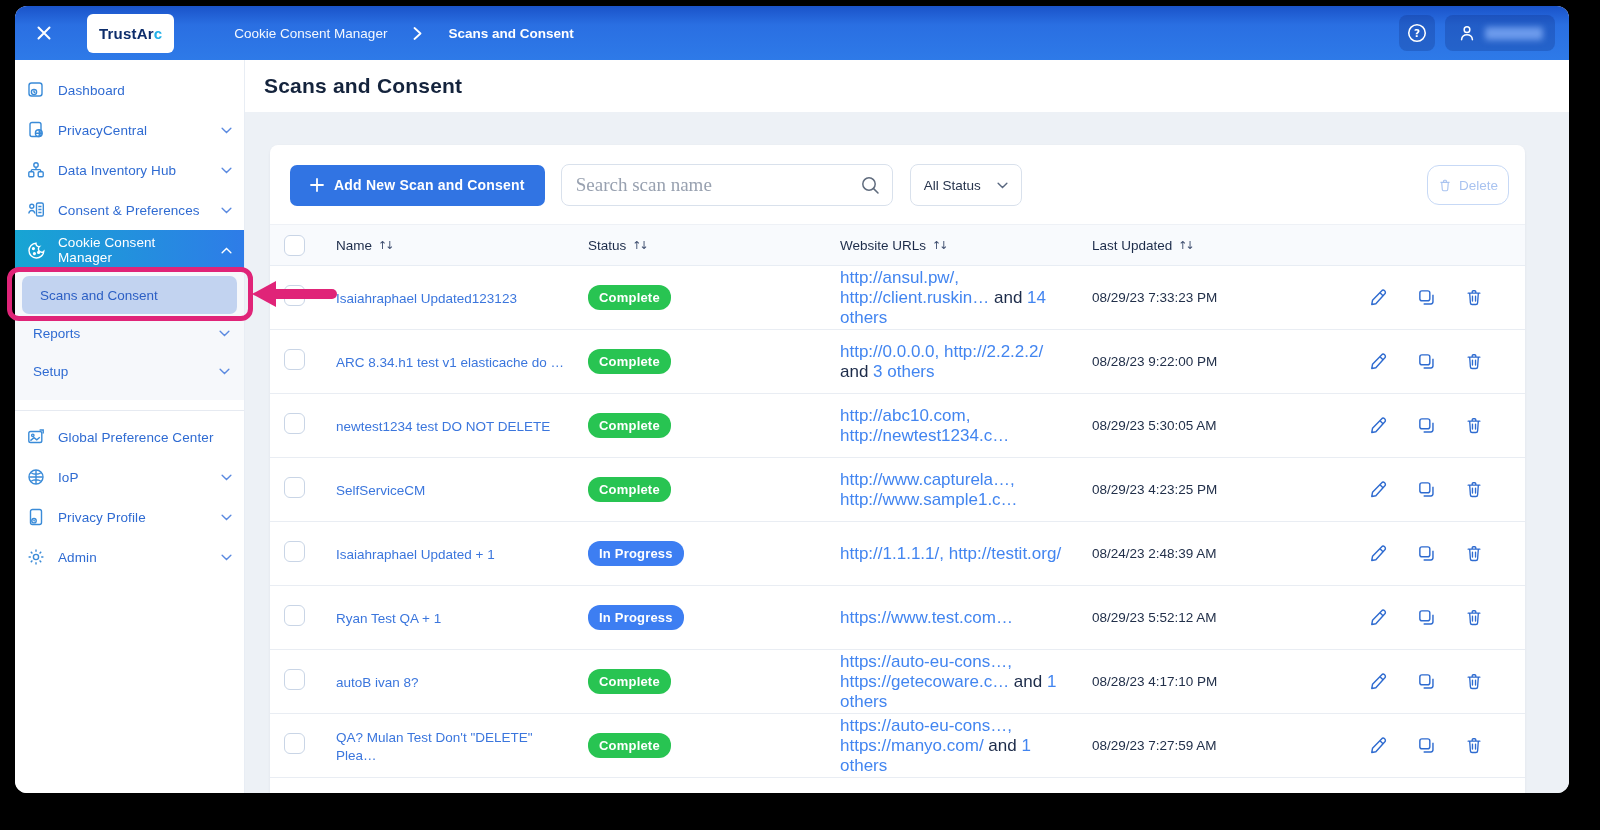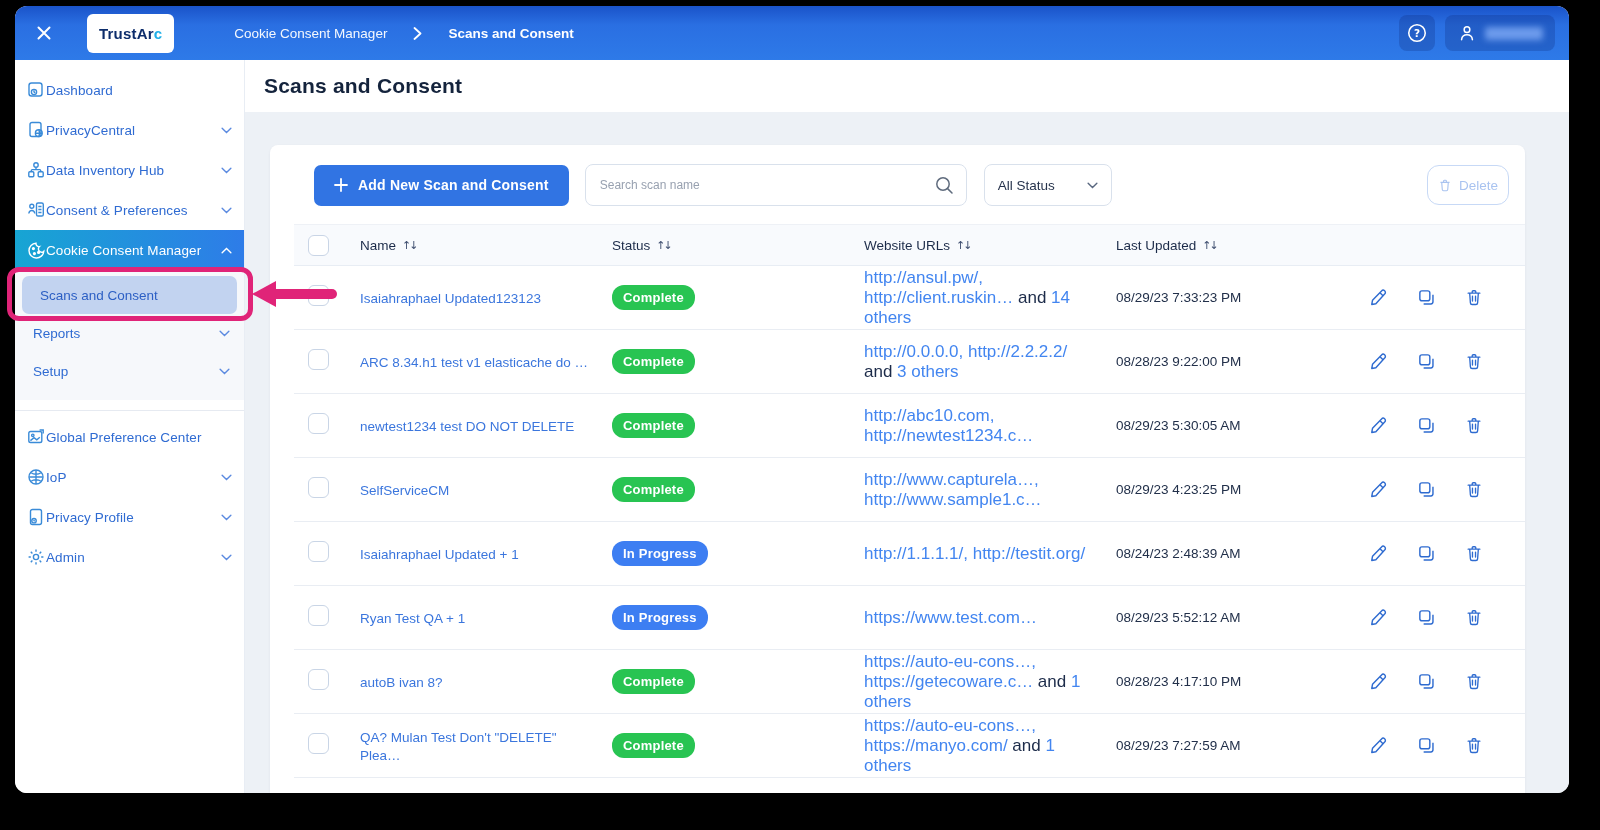--- a/index.html
+++ b/index.html
@@ -17,47 +17,47 @@
   .crumb-first { font-weight:400; opacity:.95; }
   .crumb-current { font-weight:700; }
   .topbar-right { margin-left:auto; display:flex; align-items:center; gap:10px; }
   .help-btn { width:36px; height:36px; border-radius:8px; background:rgba(10,40,120,.25); display:flex; align-items:center; justify-content:center; cursor:pointer; border:none; }
   .user-btn { height:36px; border-radius:8px; background:rgba(10,40,120,.25); display:flex; align-items:center; gap:8px; padding:0 12px; cursor:pointer; border:none; }
   .user-redacted { width:58px; height:13px; border-radius:3px; background:#6d9bec; filter:blur(3px); }
 
   
   .body-row { flex:1; display:flex; min-height:0; }
   .sidebar { width:230px; flex:0 0 230px; background:#fff; border-right:1px solid #e8edf4; padding-top:10px; position:relative; }
-  .side-item { height:40px; display:flex; align-items:center; padding:0 12px 0 11px; cursor:pointer; color:#2f6bd2; font-size:13.5px; }
+  .side-item { height:40px; display:flex; align-items:center; gap:12px; padding:0 12px 0 11px; cursor:pointer; color:#2f6bd2; font-size:13.5px; }
   .side-item .s-ico { width:20px; height:20px; flex:0 0 20px; display:flex; align-items:center; justify-content:center; color:#3a8bd8; }
   .side-item .lbl { flex:1; letter-spacing:.1px; }
   .side-item .chev { color:#5b8ae0; display:flex; }
   .side-item.active { background:linear-gradient(90deg,#17a5d3 0%,#2e7ce8 100%); color:#fff; }
   .side-item.active .s-ico, .side-item.active .chev { color:#fff; }
   .submenu { background:#f6f8fb; padding:6px 0 10px; }
   .sub-item { height:38px; display:flex; align-items:center; padding:0 14px 0 18px; color:#2f6bd2; font-size:13.5px; cursor:pointer; }
   .sub-item.selected { background:#c2d3f0; border-radius:7px; margin:0 7px; color:#2c5fc4; }
   .sub-item .lbl { flex:1; }
   .sub-item .chev { color:#5b8ae0; display:flex; }
   .side-divider { height:1px; background:#e6eaf1; margin:10px 0 6px; }
 
   
   .main { flex:1; display:flex; flex-direction:column; min-width:0; background:#edf1f6; }
   .title-strip { background:#fff; height:52px; flex:0 0 52px; display:flex; align-items:center; padding-left:19px; }
   .page-title { font-size:21px; font-weight:700; color:#14233c; letter-spacing:.2px; }
   .content { flex:1; padding:33px 44px 0 25px; overflow:hidden; }
-  .card { background:#fff; border-radius:8px 8px 0 0; box-shadow:0 1px 3px rgba(20,40,80,.06); height:100%;padding-left:24px; }
+  .card { background:#fff; border-radius:8px 8px 0 0; box-shadow:0 1px 3px rgba(20,40,80,.06); height:100%; }
 
   .toolbar { display:flex; align-items:center; padding:19px 16px 18px 20px; }
   .add-btn { background:#3174e3; color:#fff; border:none; border-radius:7px; height:41px; padding:0 20px; font-size:14px; font-weight:700; font-family:inherit; display:flex; align-items:center; gap:10px; cursor:pointer; letter-spacing:.2px; }
   .search-wrap { position:relative; margin-left:16px; }
-  .search-input { width:382px; height:42px; border:1px solid #d9e1ec; border-radius:8px; padding:0 42px 0 14px; font-size:12px; font-family:Liberation Sans, sans-serif; color:#2a3850; outline:none; }
+  .search-input { width:332px; height:42px; border:1px solid #d9e1ec; border-radius:8px; padding:0 42px 0 14px; font-size:19px; font-family:Liberation Serif, serif; color:#2a3850; outline:none; }
   .search-input::placeholder { color:#98a1b0; }
   .search-ico { position:absolute; right:13px; top:11px; }
-  .status-filter { margin-left:17px; height:42px; width:128px; border:1px solid #d9e1ec; border-radius:8px; background:#fff; display:flex; align-items:center; justify-content:space-between; padding:0 13px; font-size:13.5px; color:#27344d; cursor:pointer; }
+  .status-filter { margin-left:17px; height:42px; width:112px; border:1px solid #d9e1ec; border-radius:8px; background:#fff; display:flex; align-items:center; justify-content:space-between; padding:0 13px; font-size:13.5px; color:#27344d; cursor:pointer; }
   .status-filter .chev { color:#59677f; display:flex; }
   .delete-btn { margin-left:auto; height:40px; width:82px; border:1px solid #c7d9f6; border-radius:12px; background:#fff; color:#a9c3f0; font-size:13.5px; font-family:inherit; display:flex; align-items:center; justify-content:center; gap:7px; cursor:default; }
 
   
   .thead, .trow { display:grid; grid-template-columns:66px 252px 252px 252px 234px 1fr; align-items:center; }
   .thead { background:#f8fafd; height:42px; border-top:1px solid #eef1f6; border-bottom:1px solid #e8edf4; font-size:13.5px; font-weight:400; color:#1c2b49; }
   .th { display:flex; align-items:center; gap:6px; }
   .sort-ico { font-size:11px; color:#3d4c6e; letter-spacing:-2px; font-family:"DejaVu Sans",sans-serif; cursor:pointer; }
   .trow { min-height:64px; border-bottom:1px solid #e9edf3; background:#fff; }
   .cell.cb, .th.cb { padding-left:14px; }

